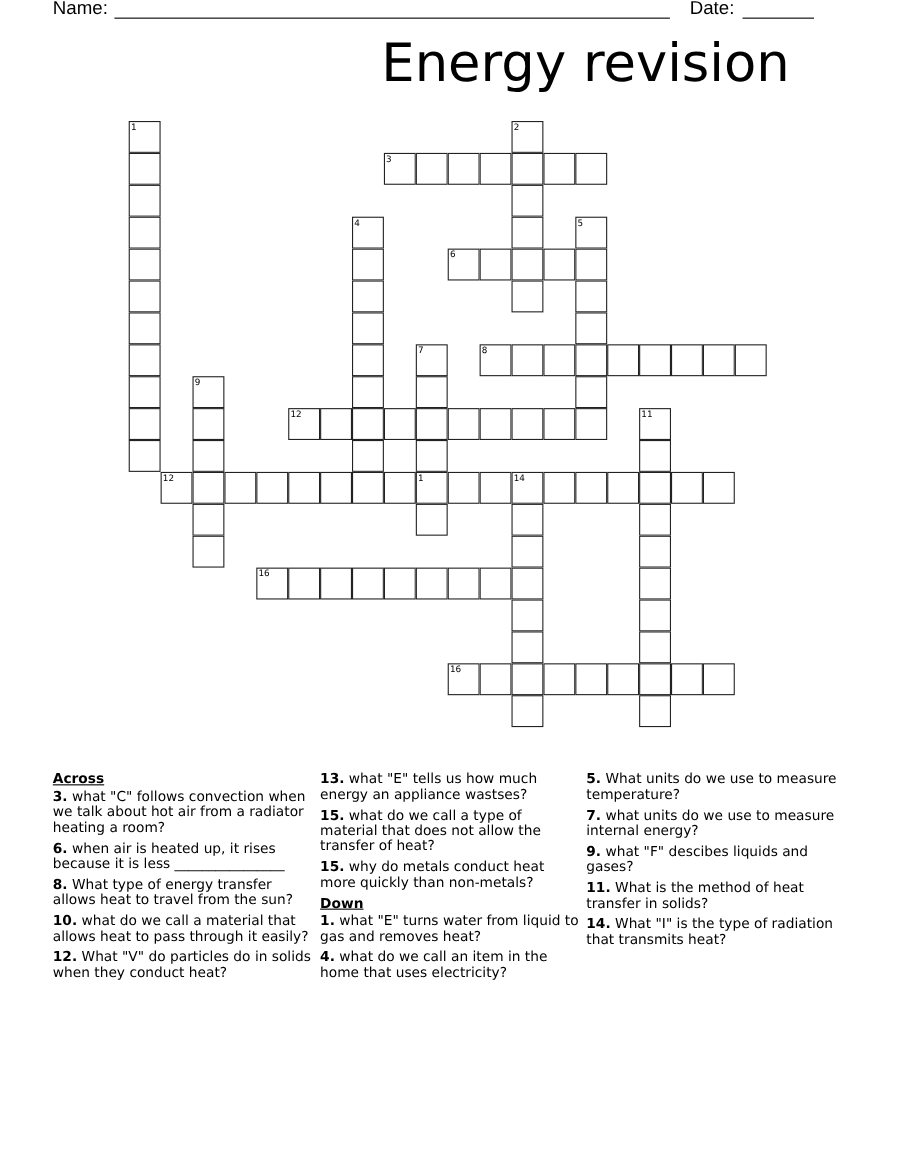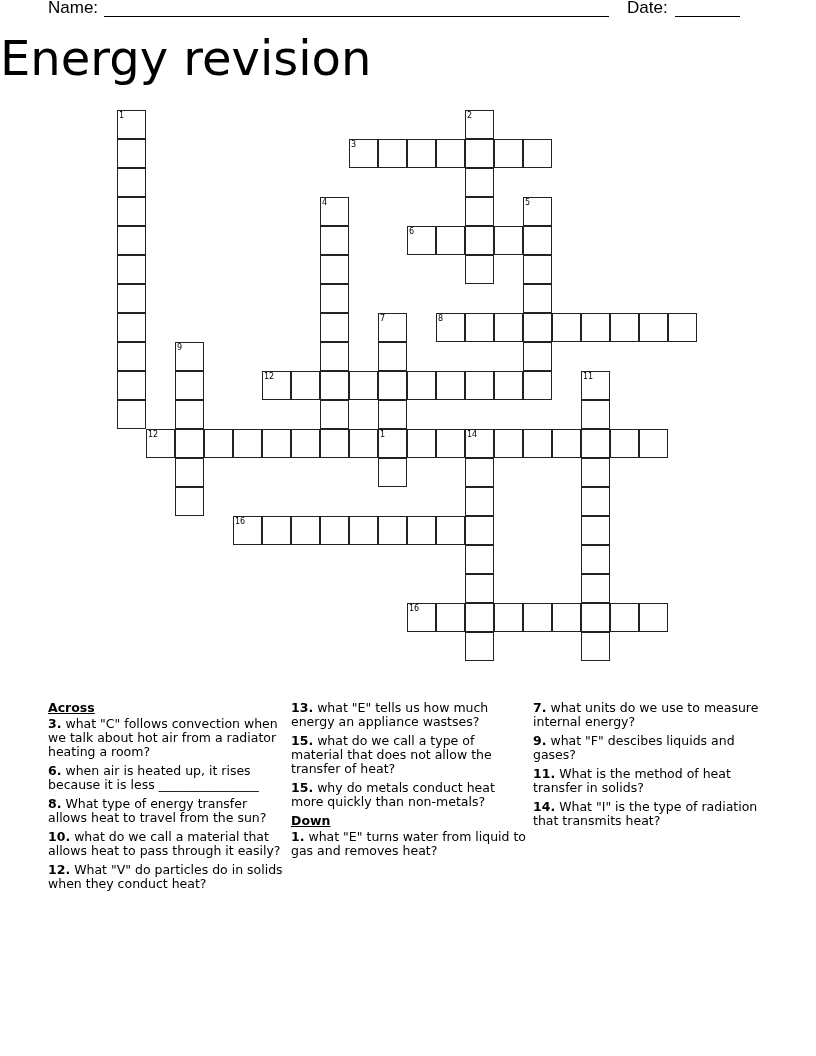--- a/index.html
+++ b/index.html
@@ -2,21 +2,21 @@
 <html><head>
 <meta charset="utf-8">
 <style>
   html, body { margin: 0; padding: 0; background: #ffffff; }
   body { width: 816px; height: 1056px; position: relative; overflow: hidden; font-family: "DejaVu Sans", sans-serif; color: #000; }
   .header-line { position: absolute; top: 0; left: 0; width: 816px; height: 24px; font-family: "Liberation Sans", sans-serif; font-size: 17px; }
   .name-label { position: absolute; left: 48px; top: -2px; }
   .name-line { position: absolute; left: 104px; top: 16px; width: 505px; border-bottom: 1px solid #000; }
   .date-label { position: absolute; left: 627px; top: -2px; }
   .date-line { position: absolute; left: 675px; top: 16px; width: 65px; border-bottom: 1px solid #000; }
-  .title { position: absolute; top: 30px; left: 0; width: 718px; text-align: left; font-family: "DejaVu Sans", sans-serif; font-size: 48px; letter-spacing: 0px; }
+  .title { position: absolute; top: 30px; left: 0; width: 718px; text-align: right; font-family: "DejaVu Sans", sans-serif; font-size: 48px; letter-spacing: 0px; }
   .grid { position: absolute; left: 117px; top: 110px; width: 600px; height: 560px; }
   .cell { position: absolute; width: 29px; height: 29px; box-sizing: border-box; border: 1.5px solid #222; background: #fff; }
   .cell .num { position: absolute; left: 1px; top: 0px; font-size: 8px; line-height: 9px; font-family: "DejaVu Sans", sans-serif; }
   .clues { position: absolute; top: 701px; font-family: "DejaVu Sans", sans-serif; font-size: 12.5px; line-height: 14px; }
   .col { position: absolute; width: 236px; }
   .col1 { left: 48px; }
   .col2 { left: 291px; }
   .col3 { left: 533px; }
   .clue-heading { font-weight: bold; text-decoration: underline; margin-bottom: 2px; }
   .clue { margin-bottom: 5px; }
@@ -192,20 +192,22 @@
     <div class="clue"><span class="clue-num">8.</span><span> What type of energy transfer allows heat to travel from the sun?</span></div>
     <div class="clue"><span class="clue-num">10.</span><span> what do we call a material that allows heat to pass through it easily?</span></div>
     <div class="clue"><span class="clue-num">12.</span><span> What "V" do particles do in solids when they conduct heat?</span></div>
   </div>
   <div class="col col2">
     <div class="clue"><span class="clue-num">13.</span><span> what "E" tells us how much energy an appliance wastses?</span></div>
     <div class="clue"><span class="clue-num">15.</span><span> what do we call a type of material that does not allow the transfer of heat?</span></div>
     <div class="clue"><span class="clue-num">15.</span><span> why do metals conduct heat more quickly than non-metals?</span></div>
     <div class="clue-heading">Down</div>
     <div class="clue"><span class="clue-num">1.</span><span> what "E" turns water from liquid to gas and removes heat?</span></div>
+    <div class="clue"><span class="clue-num">4.</span><span> what do we call an item in the home that uses electricity?</span></div>
   </div>
   <div class="col col3">
+    <div class="clue"><span class="clue-num">5.</span><span> What units do we use to measure temperature?</span></div>
     <div class="clue"><span class="clue-num">7.</span><span> what units do we use to measure internal energy?</span></div>
     <div class="clue"><span class="clue-num">9.</span><span> what "F" descibes liquids and gases?</span></div>
     <div class="clue"><span class="clue-num">11.</span><span> What is the method of heat transfer in solids?</span></div>
     <div class="clue"><span class="clue-num">14.</span><span> What "I" is the type of radiation that transmits heat?</span></div>
   </div>
 </div>
 
 </body></html>

